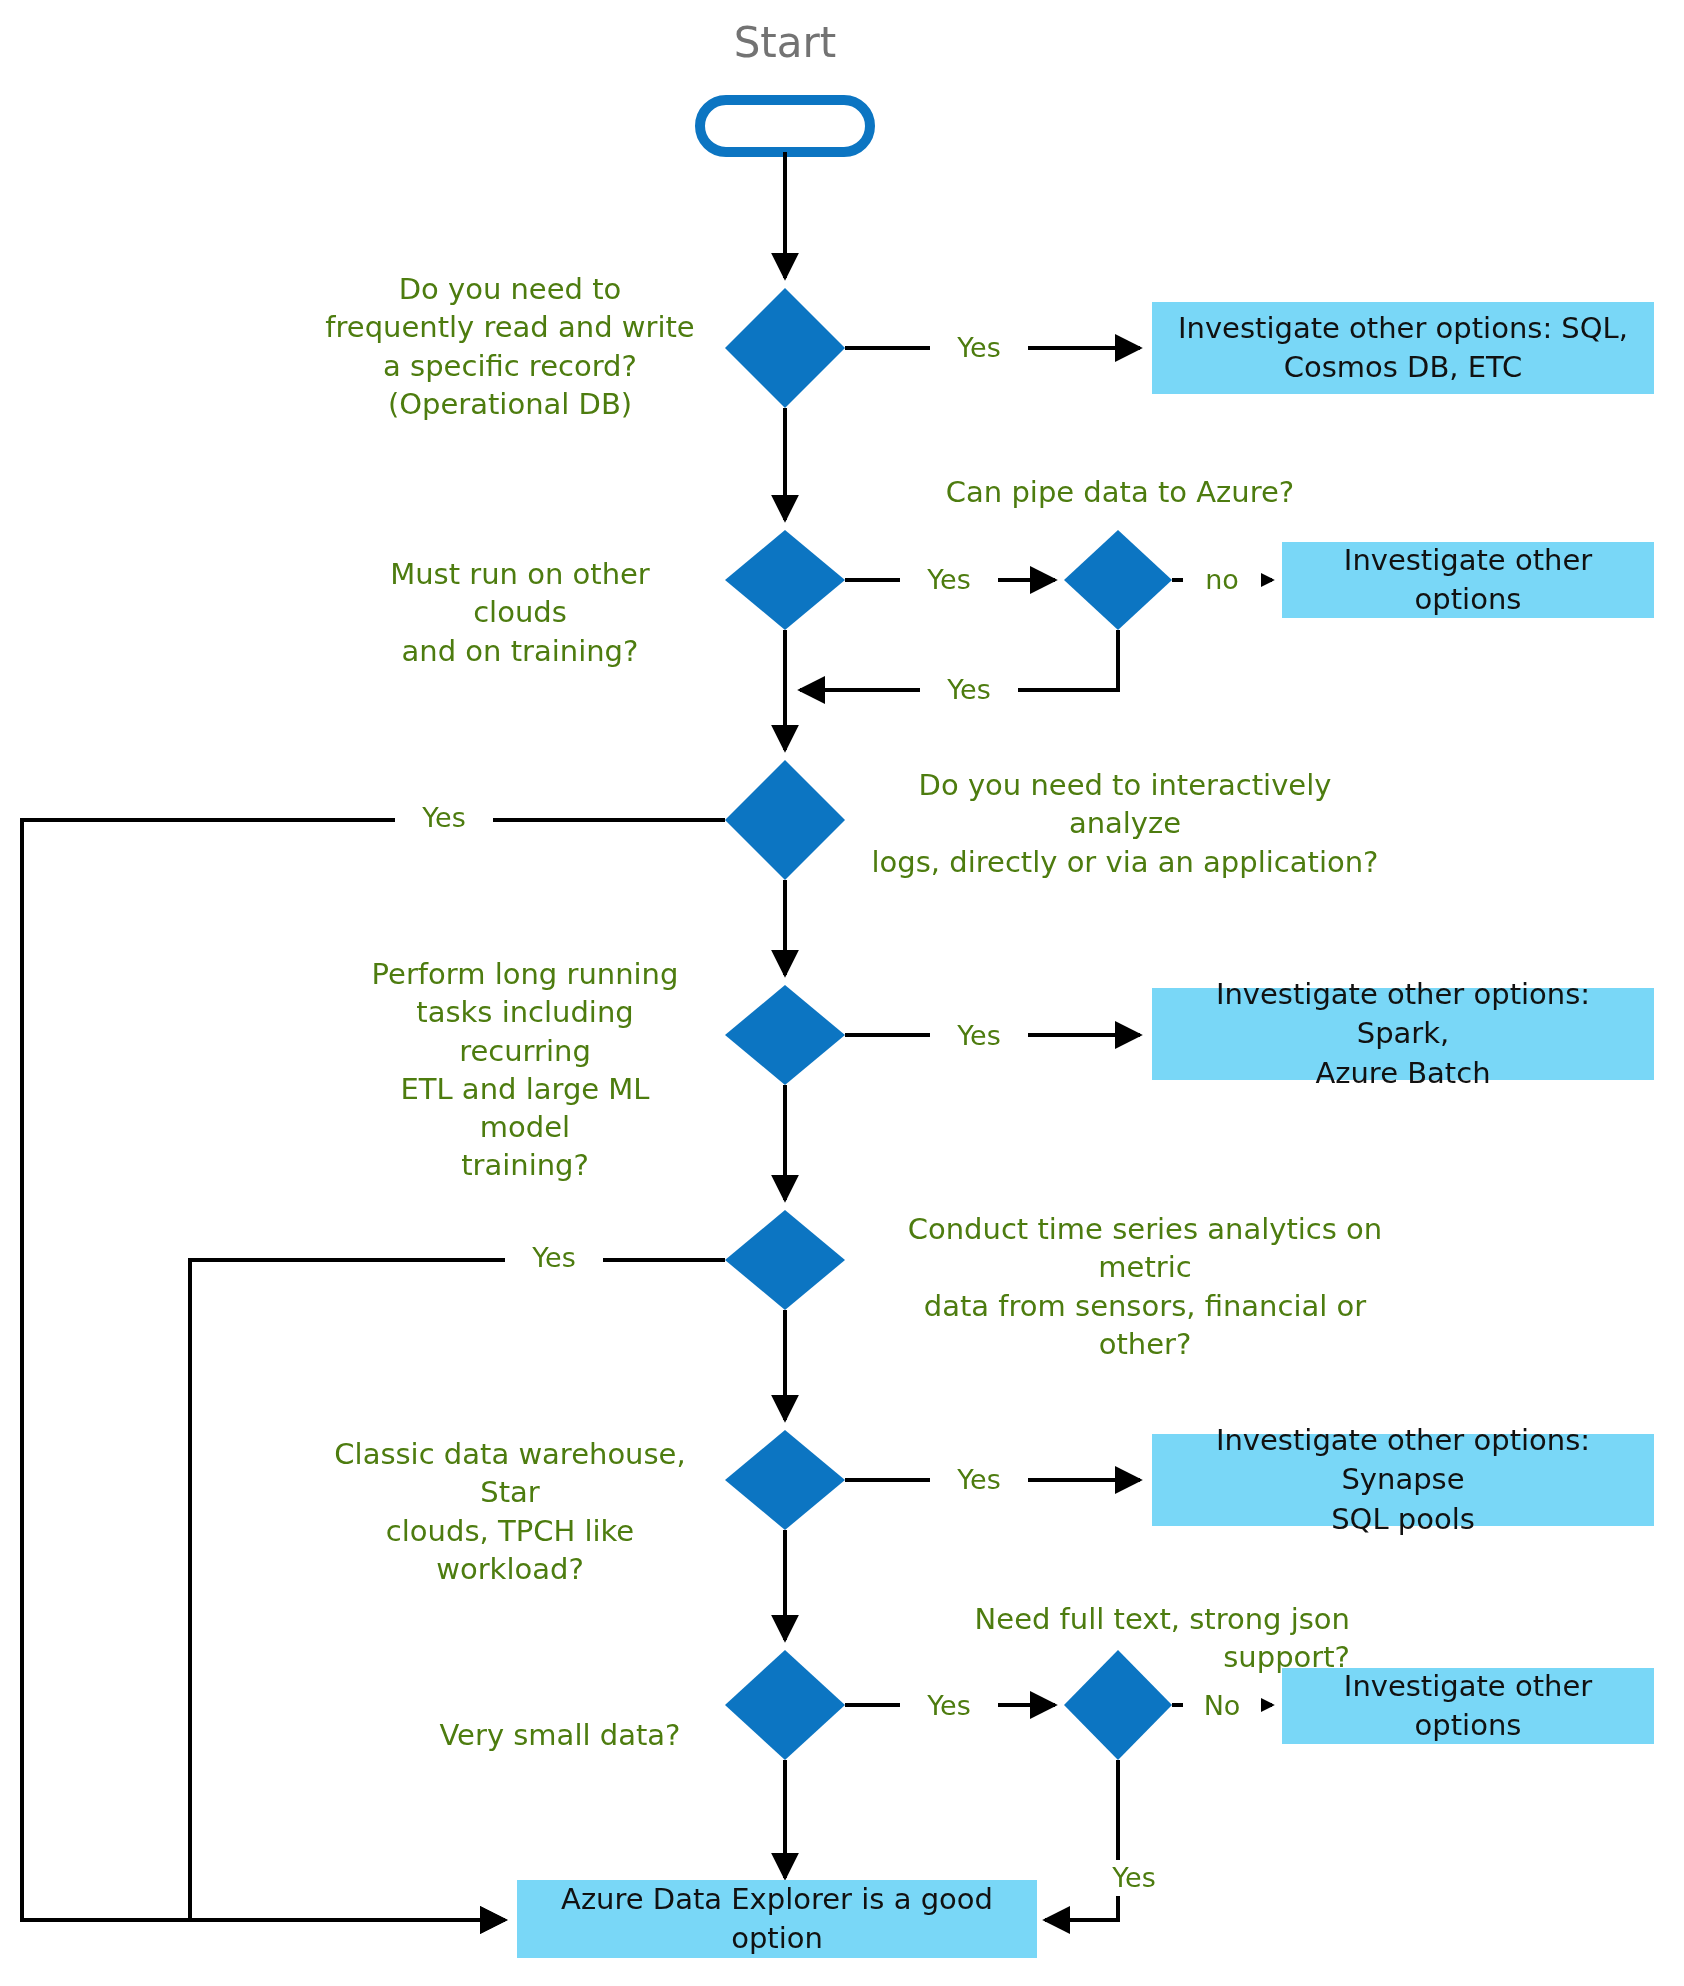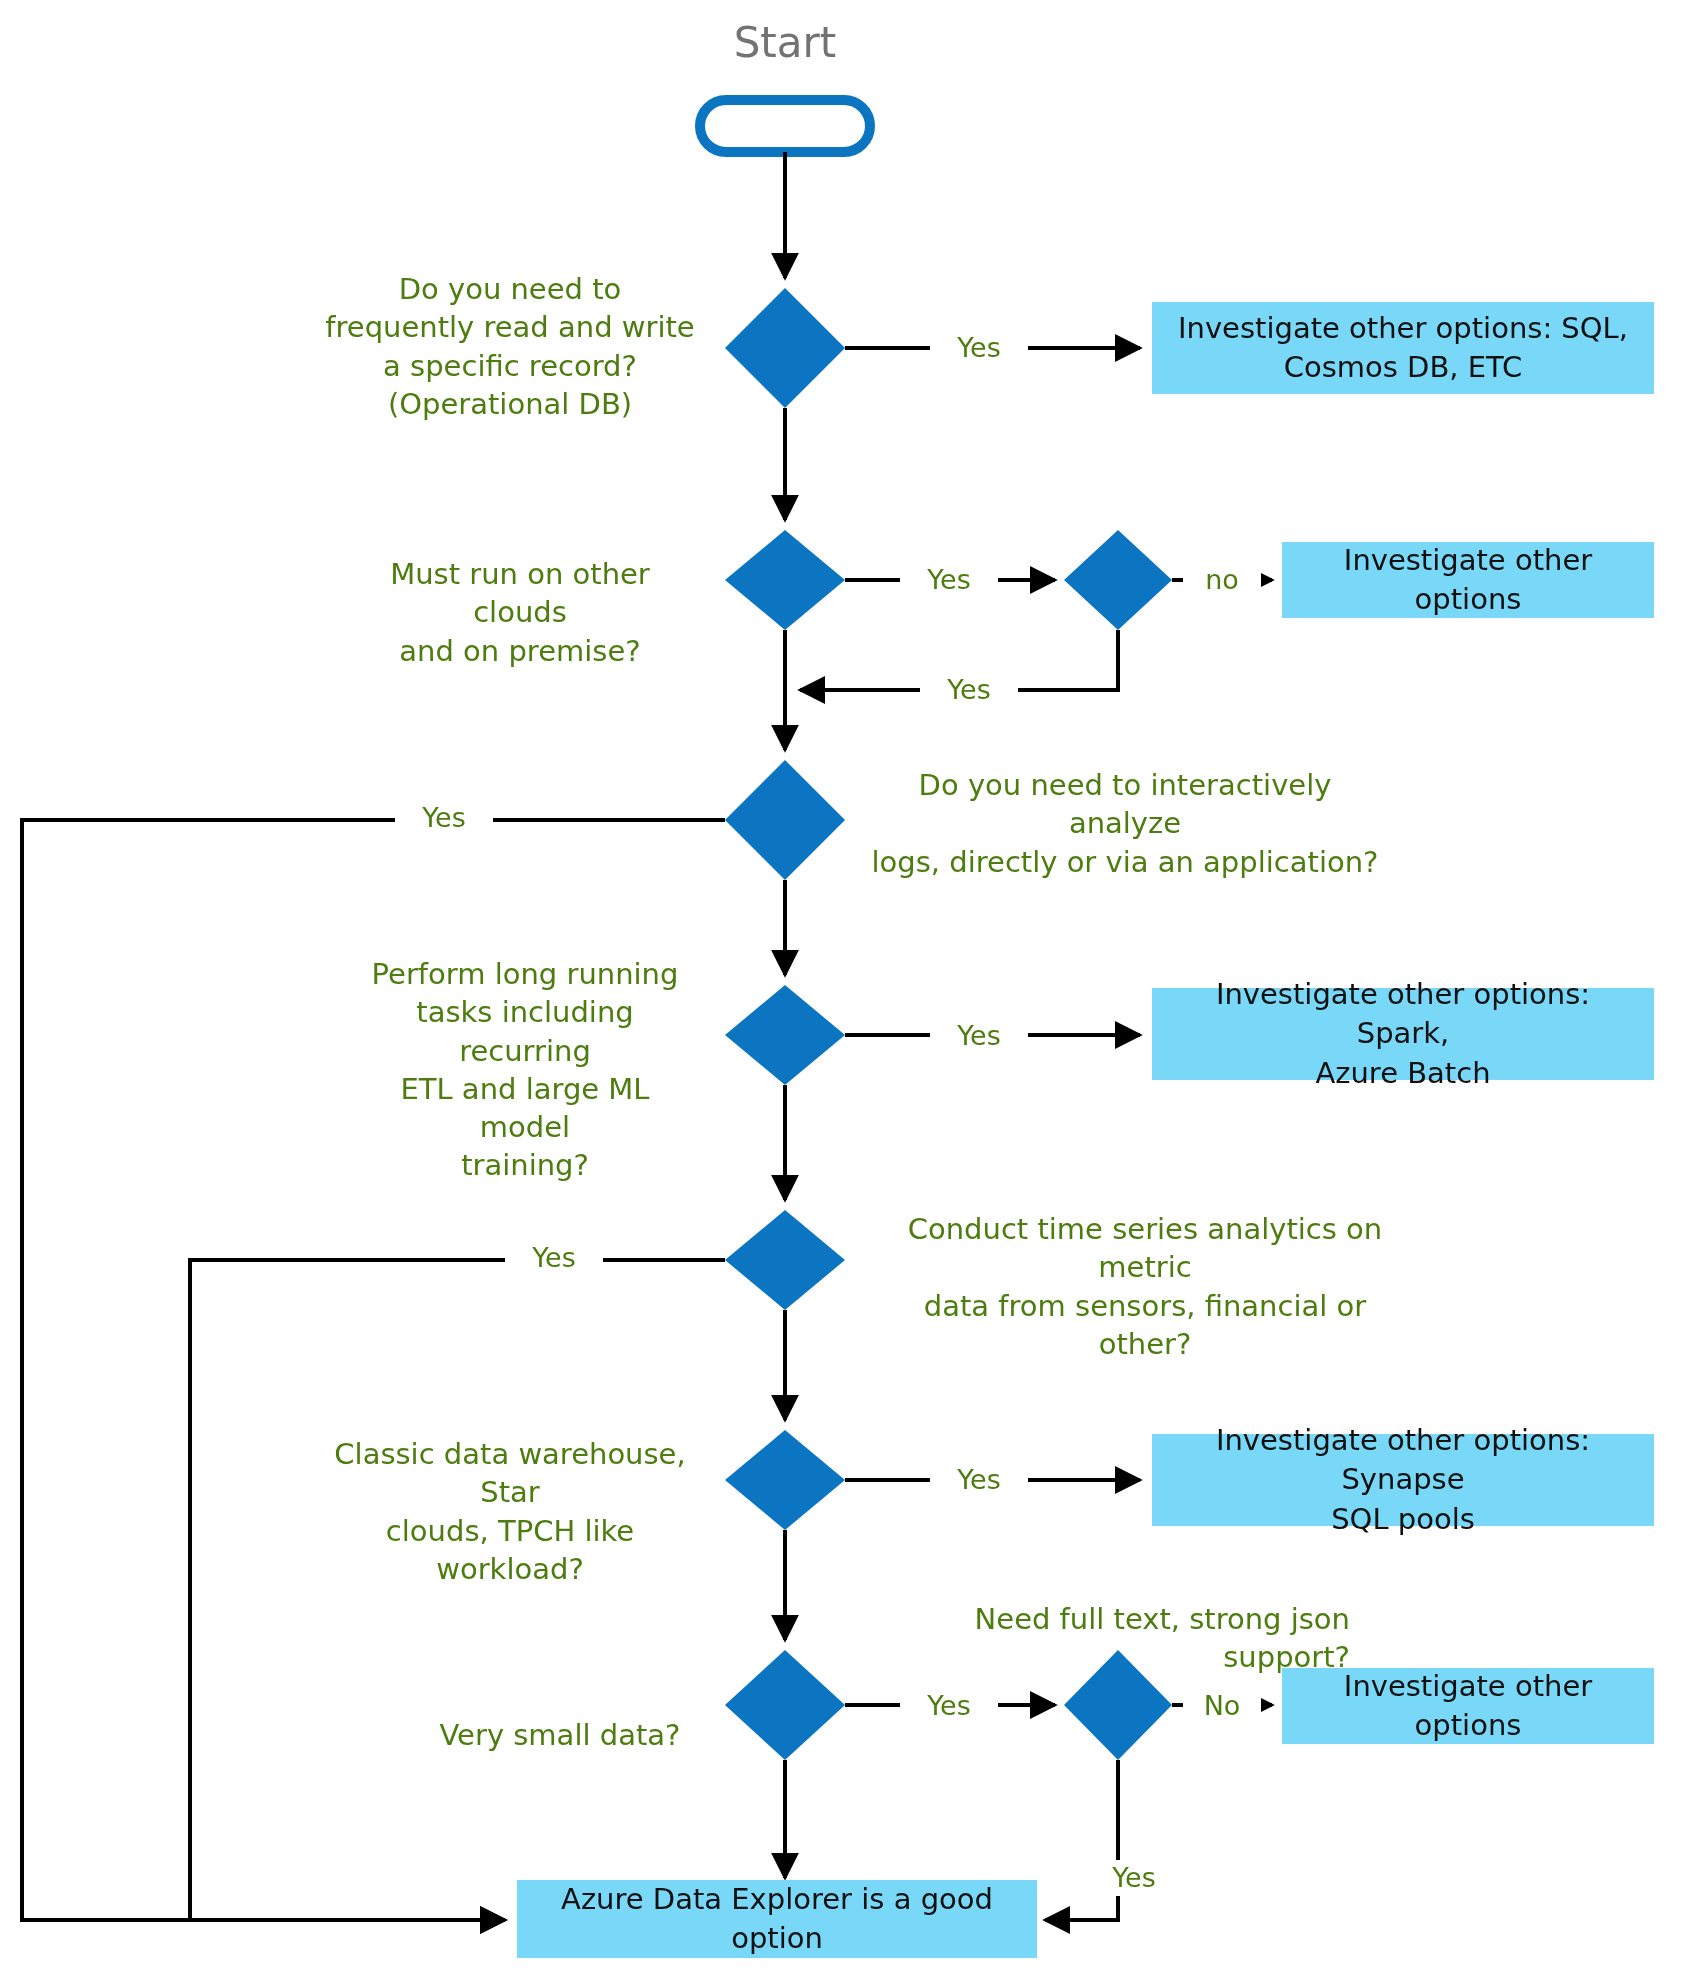--- a/index.html
+++ b/index.html
@@ -84,22 +84,23 @@
   </svg>
 
   <div class="start-label" style="left:645px;top:18px;width:280px;">Start</div>
 
   <div class="txt q-label" style="left:315px;top:270px;width:390px;text-align:center;">Do you need to
 frequently read and write
 a specific record?
 (Operational DB)</div>
 
   <div class="txt q-label" style="left:340px;top:555px;width:360px;text-align:center;">Must run on other clouds
-and on premise?</div>
+and on training?</div>
 
+  <div class="txt q-label" style="left:930px;top:473px;width:380px;text-align:center;">Can pipe data to Azure?</div>
 
   <div class="txt q-label" style="left:860px;top:766px;width:530px;text-align:center;">Do you need to interactively analyze
 logs, directly or via an application?</div>
 
   <div class="txt q-label" style="left:360px;top:955px;width:330px;text-align:center;">Perform long running
 tasks including recurring
 ETL and large ML model
 training?</div>
 
   <div class="txt q-label" style="left:890px;top:1210px;width:510px;text-align:center;">Conduct time series analytics on metric

